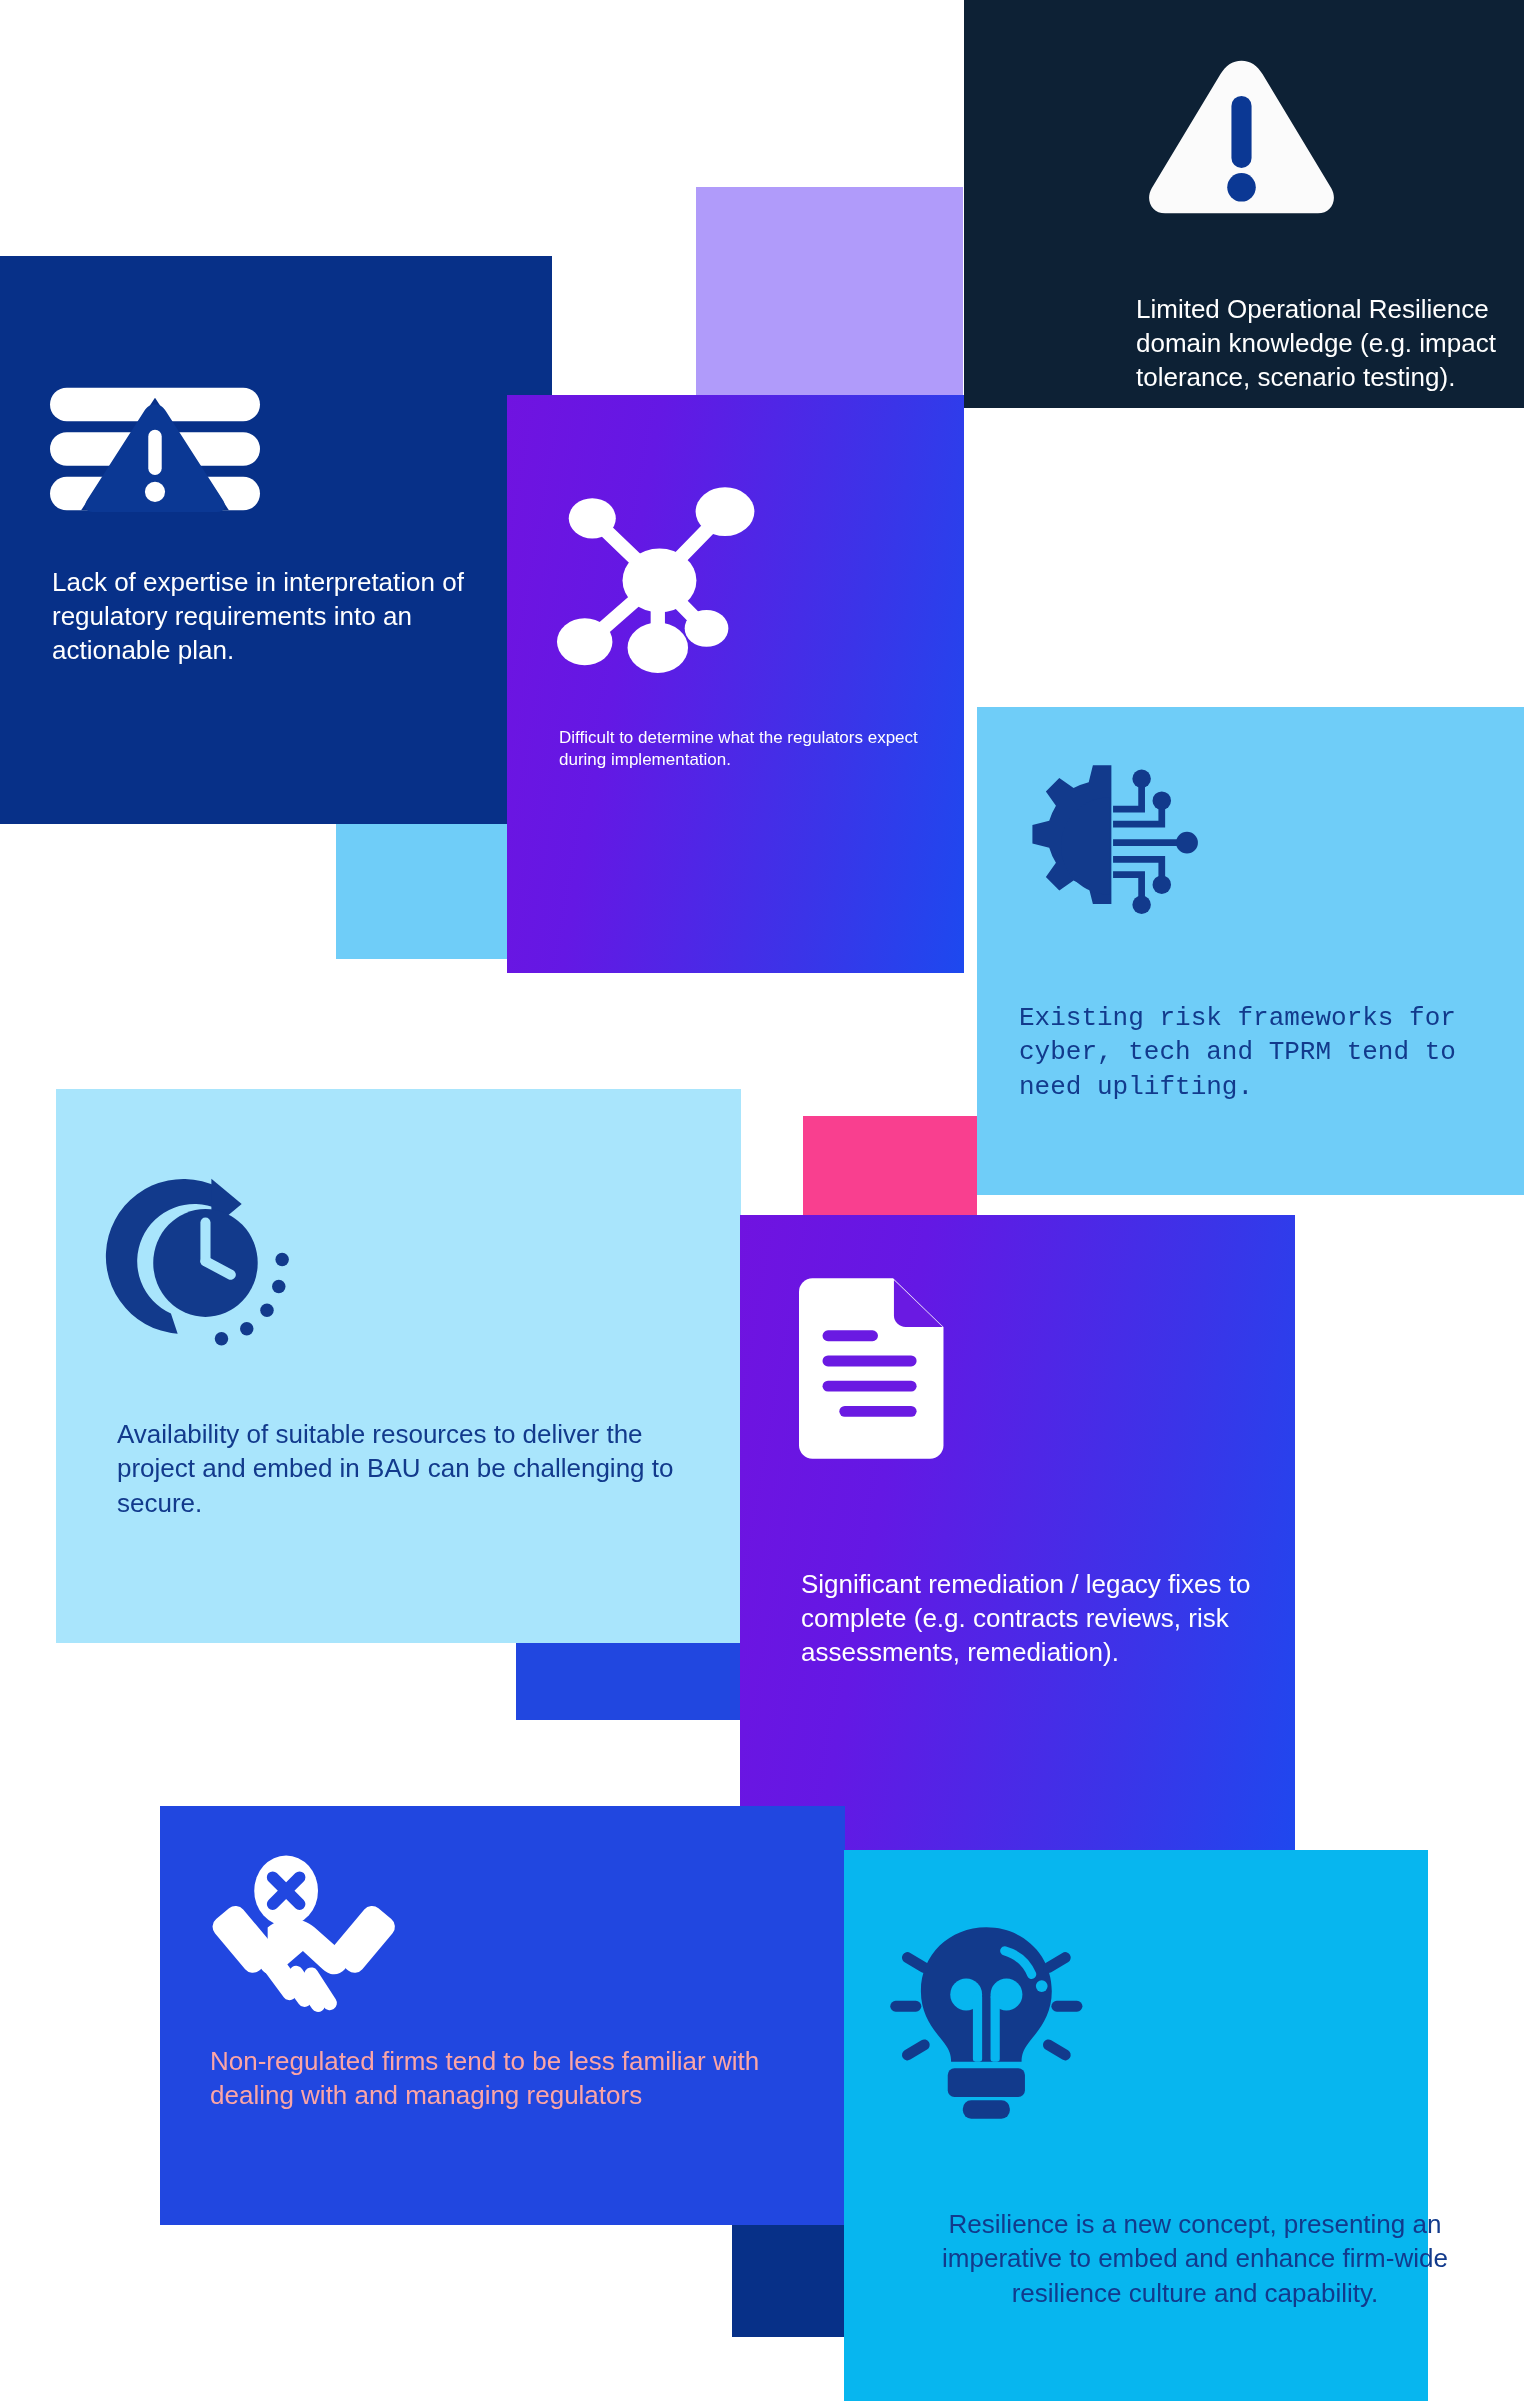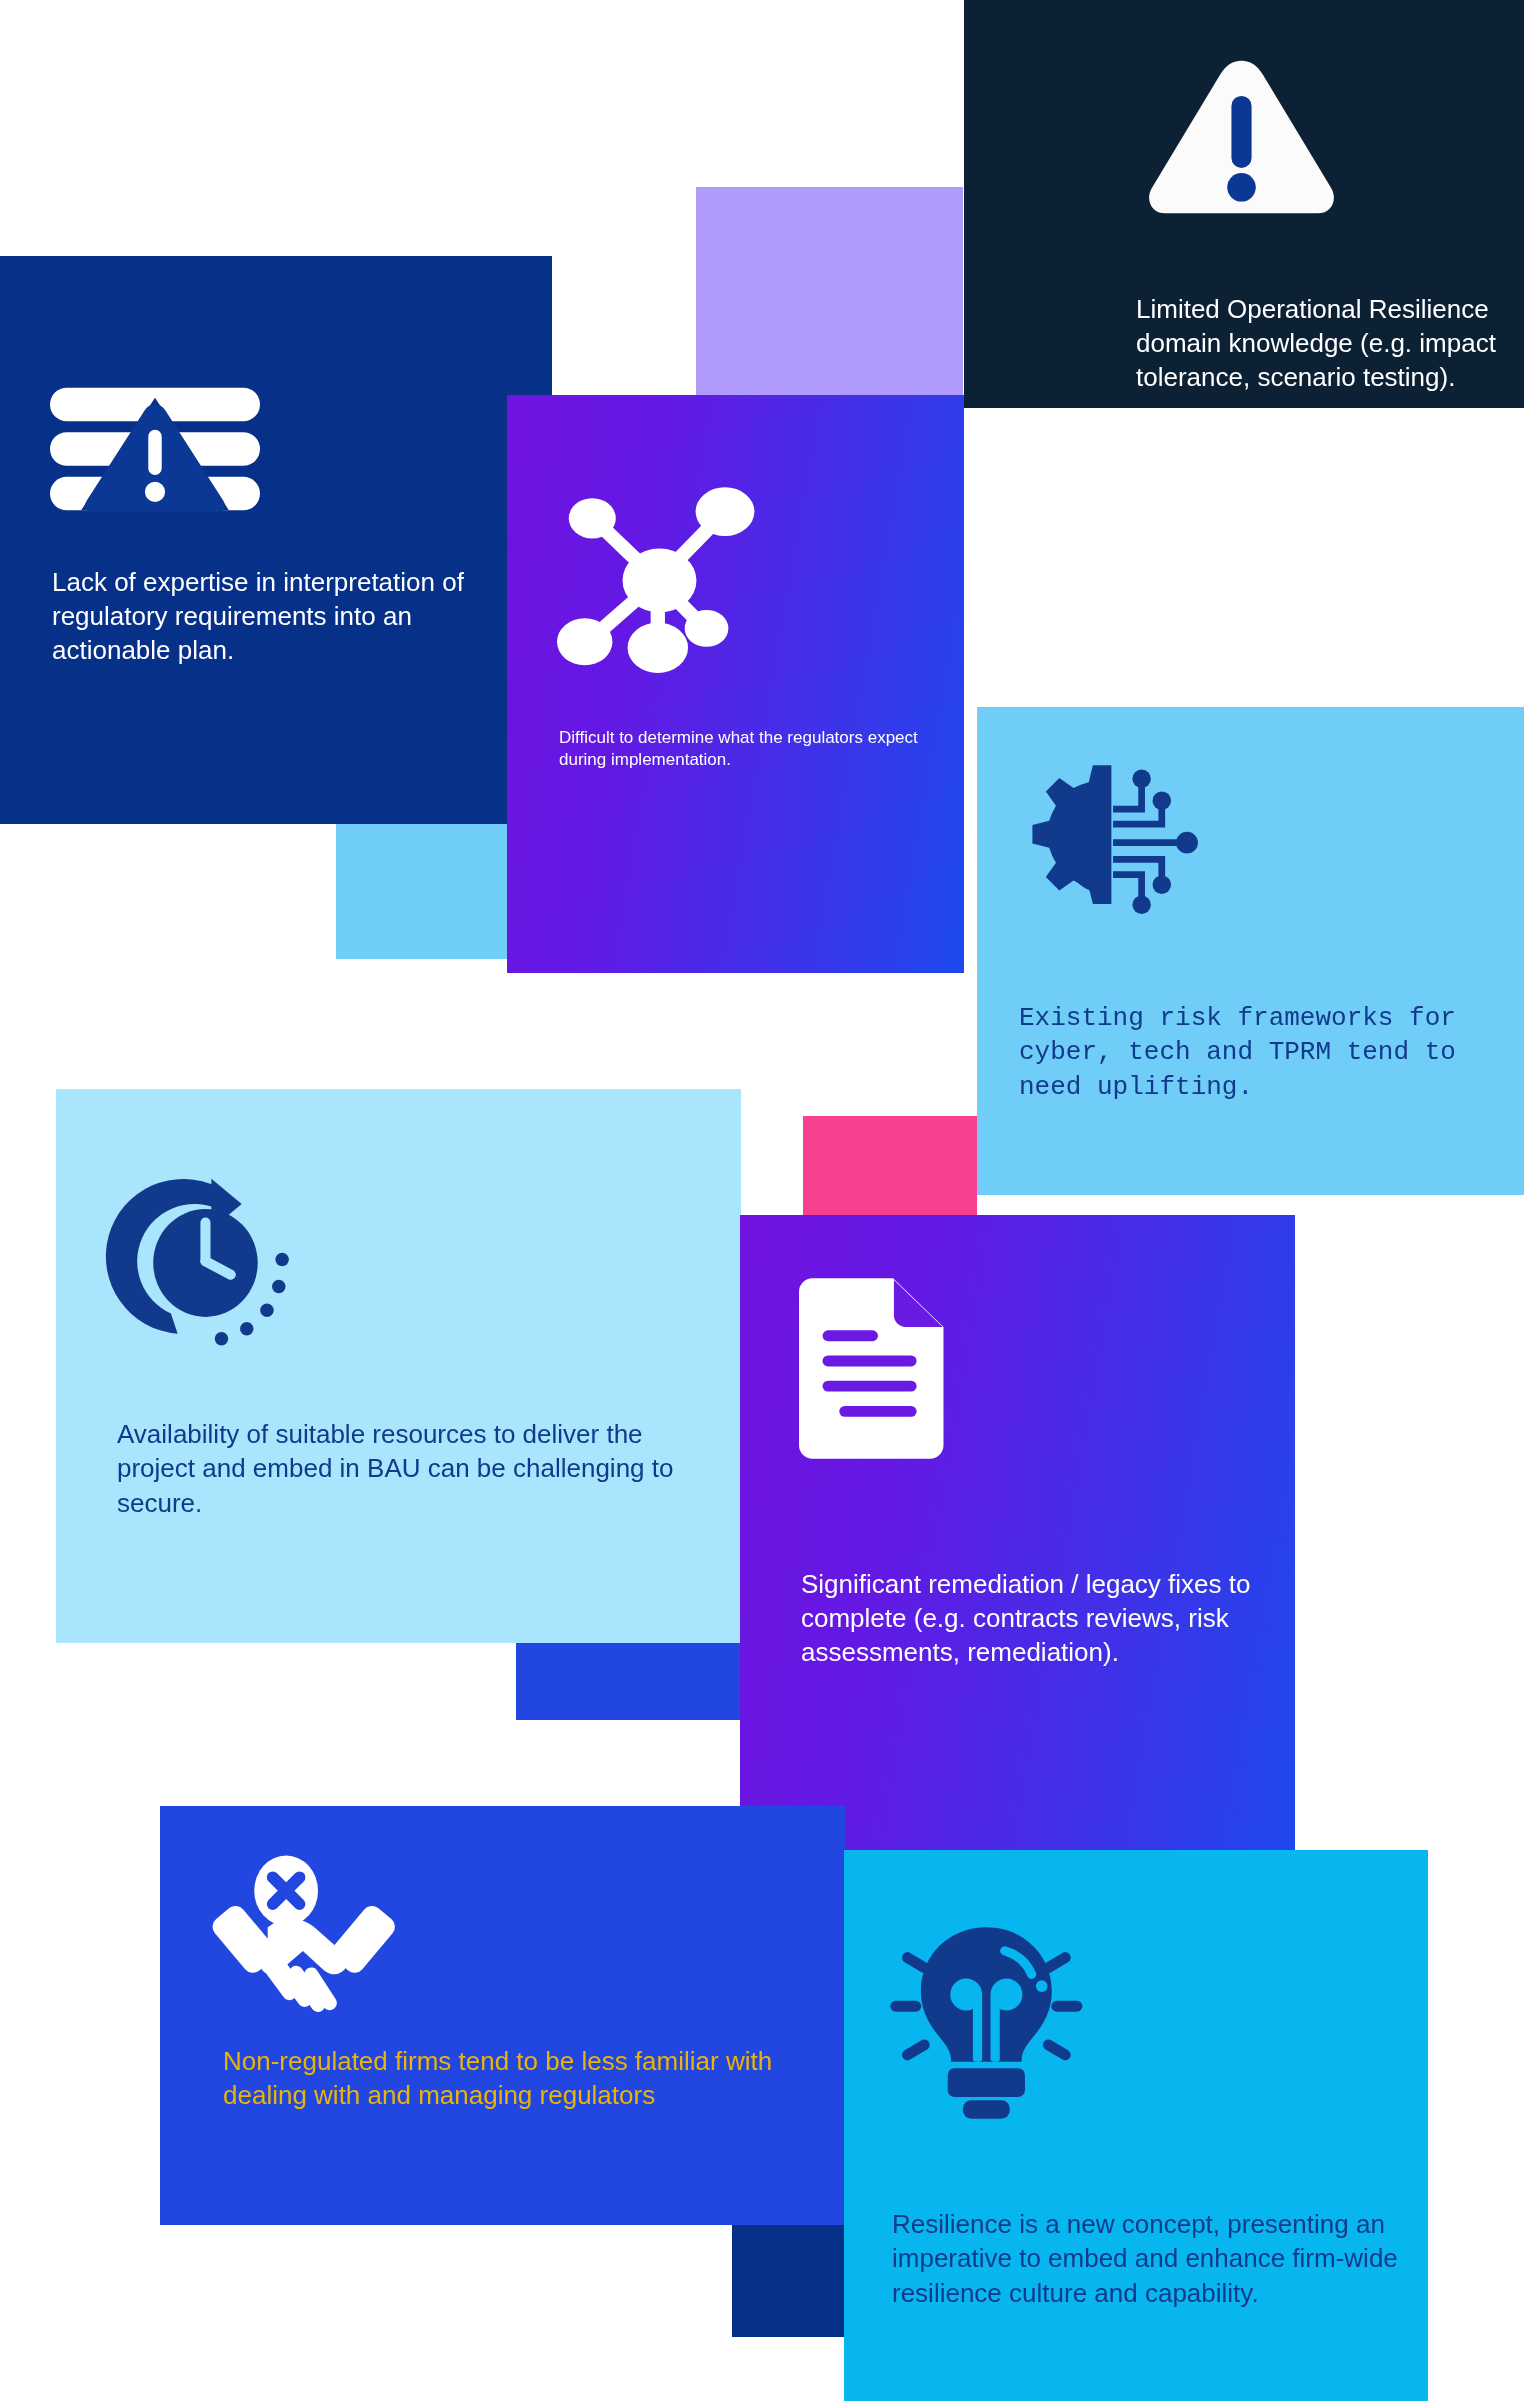--- a/index.html
+++ b/index.html
@@ -50,24 +50,24 @@
       color:#123a8c;font-size:26px;line-height:1.32;}
 
   #card-remediation-backlog{left:740px; top:1215px; width:555px; height:712px;
       background:linear-gradient(100deg,#7013e0 0%,#6418e4 28%,#3b34e8 70%,#1d49ef 100%);}
   #card-remediation-backlog .icon{left:59px; top:63px; width:147px; height:181px;}
   #card-remediation-backlog .txt{left:61px; top:353px; width:458px;
       color:#ffffff;font-size:26px;line-height:1.30;}
 
   #card-non-regulated-firms{left:160px; top:1806px; width:685px; height:419px; background:#2147e0;}
   #card-non-regulated-firms .icon{left:59px; top:46px; width:172px; height:168px;}
-  #card-non-regulated-firms .txt{left:63px; top:238px; width:589px;
-      color:#eab308;font-size:26px;line-height:1.32;}
-
-  #card-resilience-culture{left:844px; top:1850px; width:584px; height:551px; background:#07b6ef;}
+  #card-non-regulated-firms .txt{left:50px; top:238px; width:589px;
+      color:#fca5a5;font-size:26px;line-height:1.32;}
+
+  #card-resilience-culture{left:844px; top:1850px; width:584px; height:551px; background:#07b6ef;text-align:center;}
   #card-resilience-culture .icon{left:45px; top:67px; width:193px; height:202px;}
   #card-resilience-culture .txt{left:48px; top:357px; width:606px;
       color:#123a8c;font-size:26px;line-height:1.32;}
 
   svg{display:block;width:100%;height:100%;overflow:visible;}
 </style>
 </head>
 <body>
 
 <div class="canvas">

